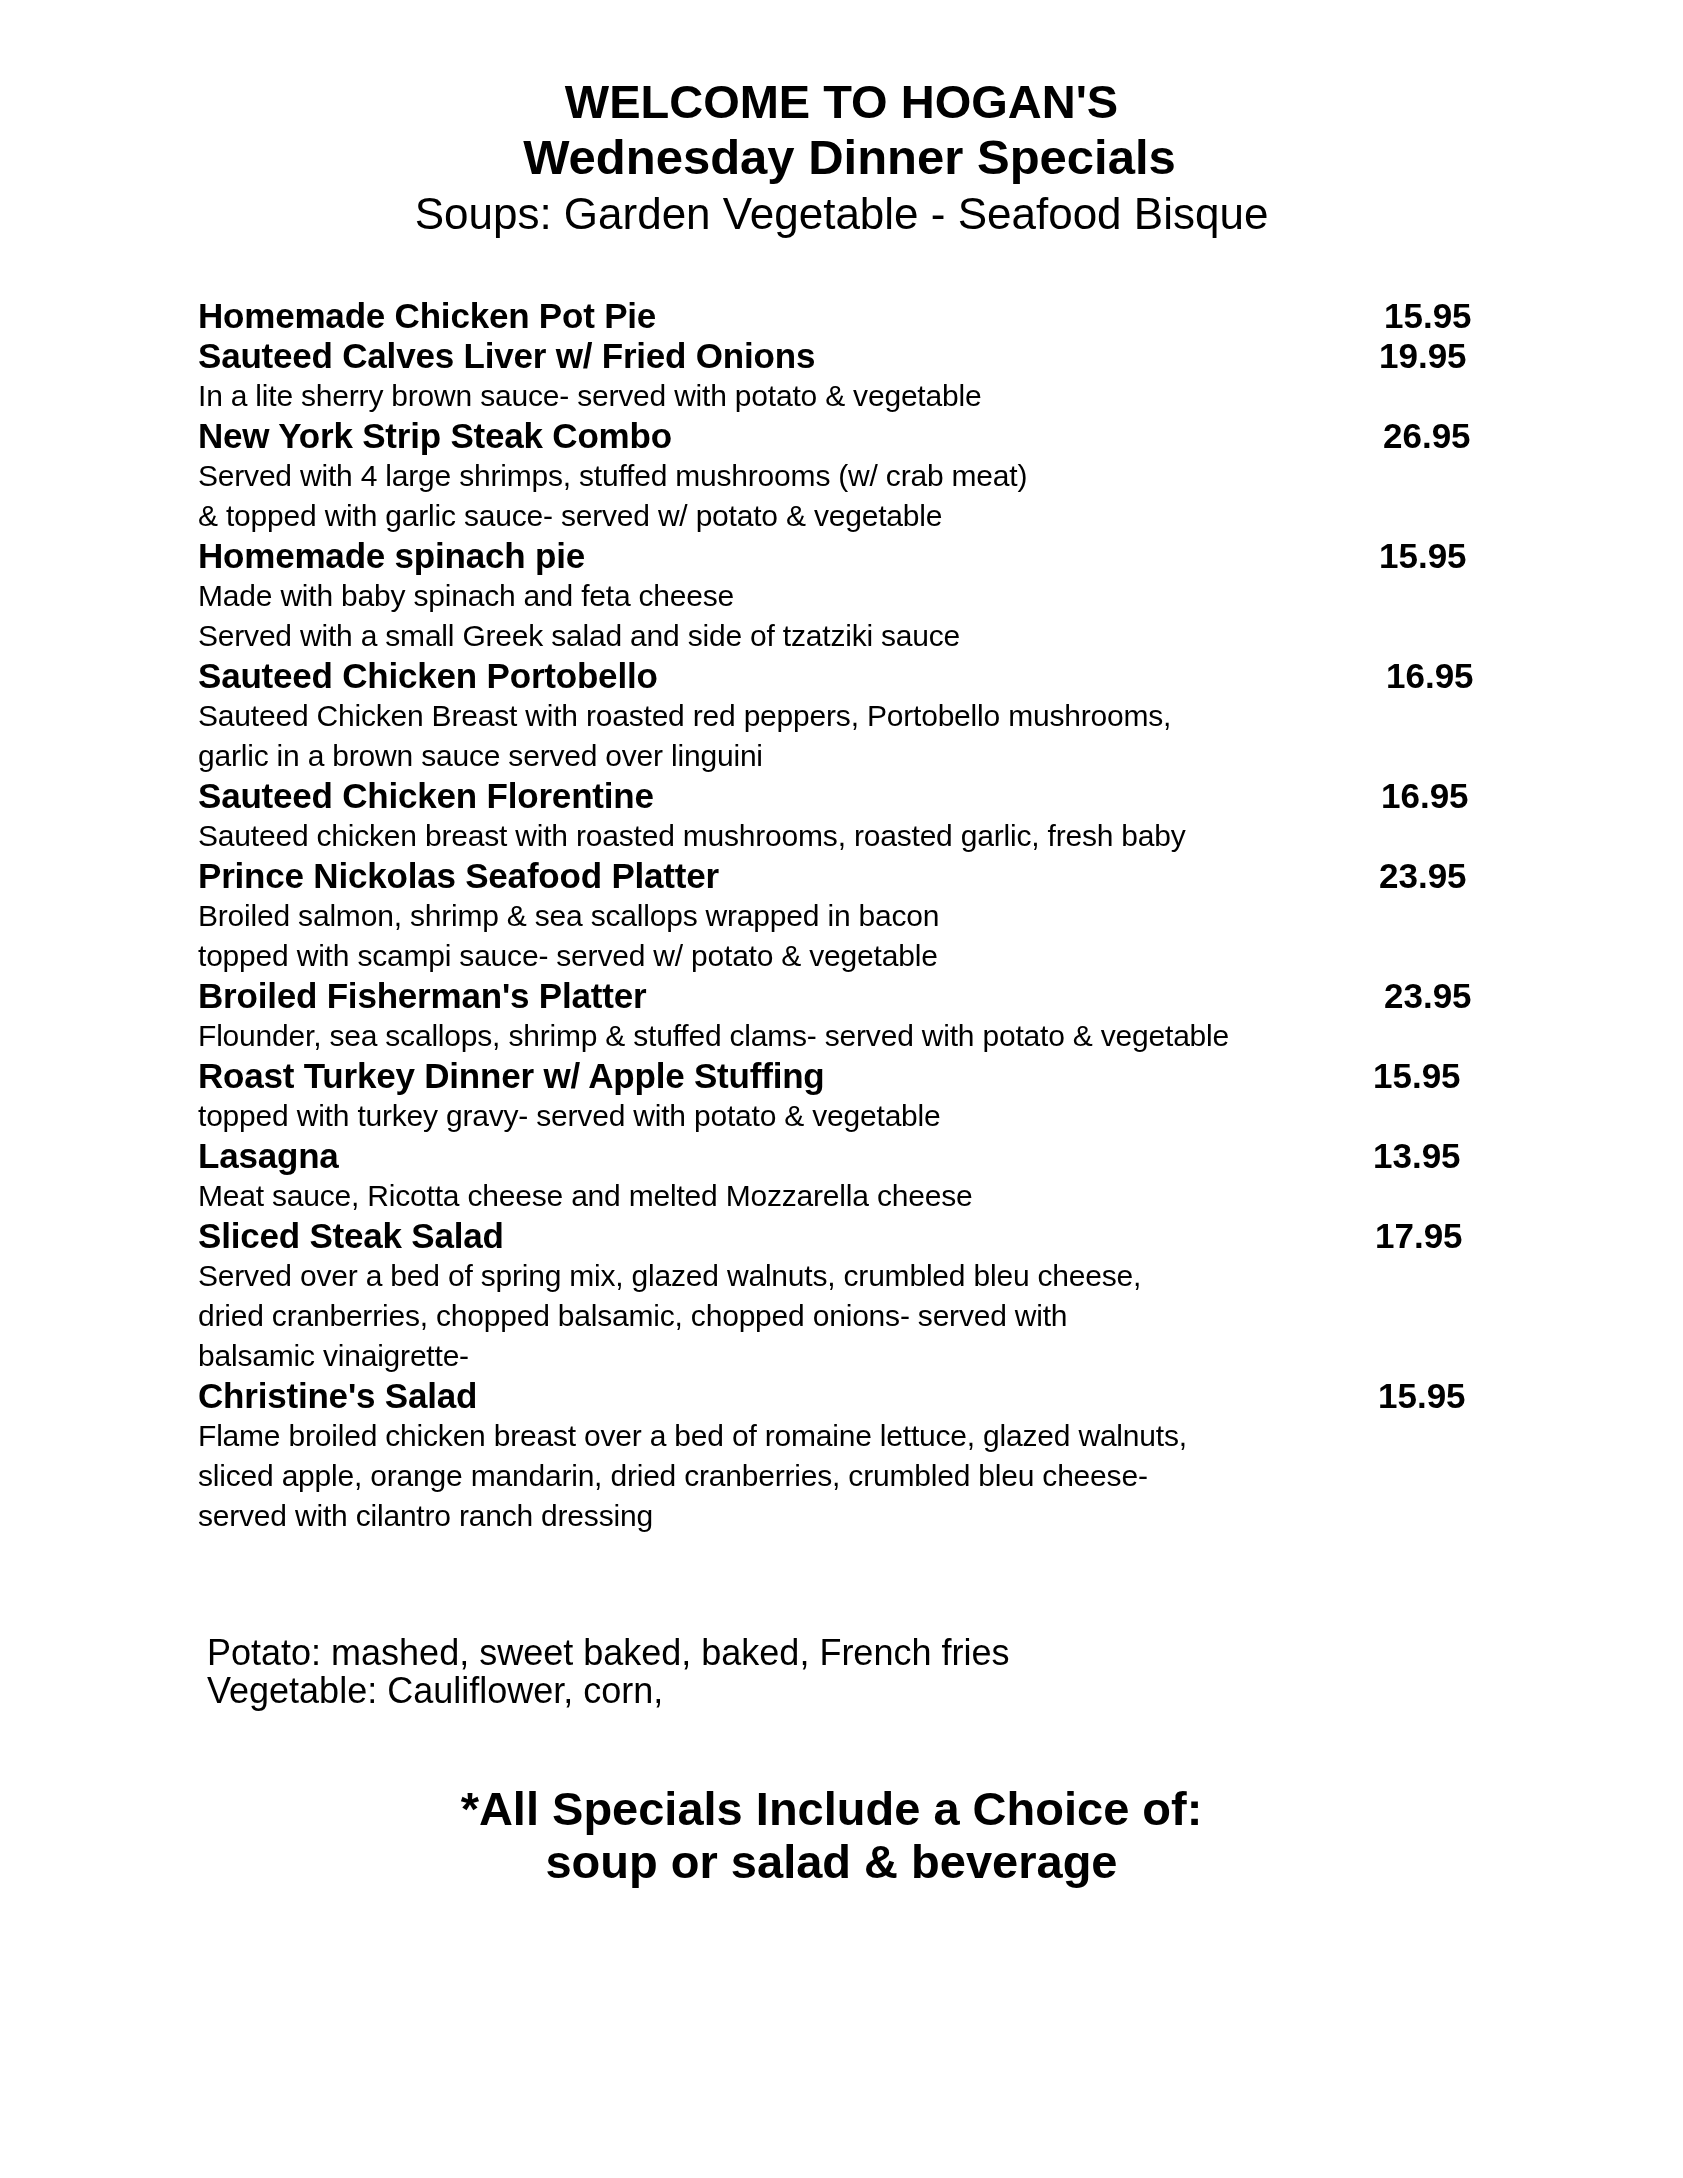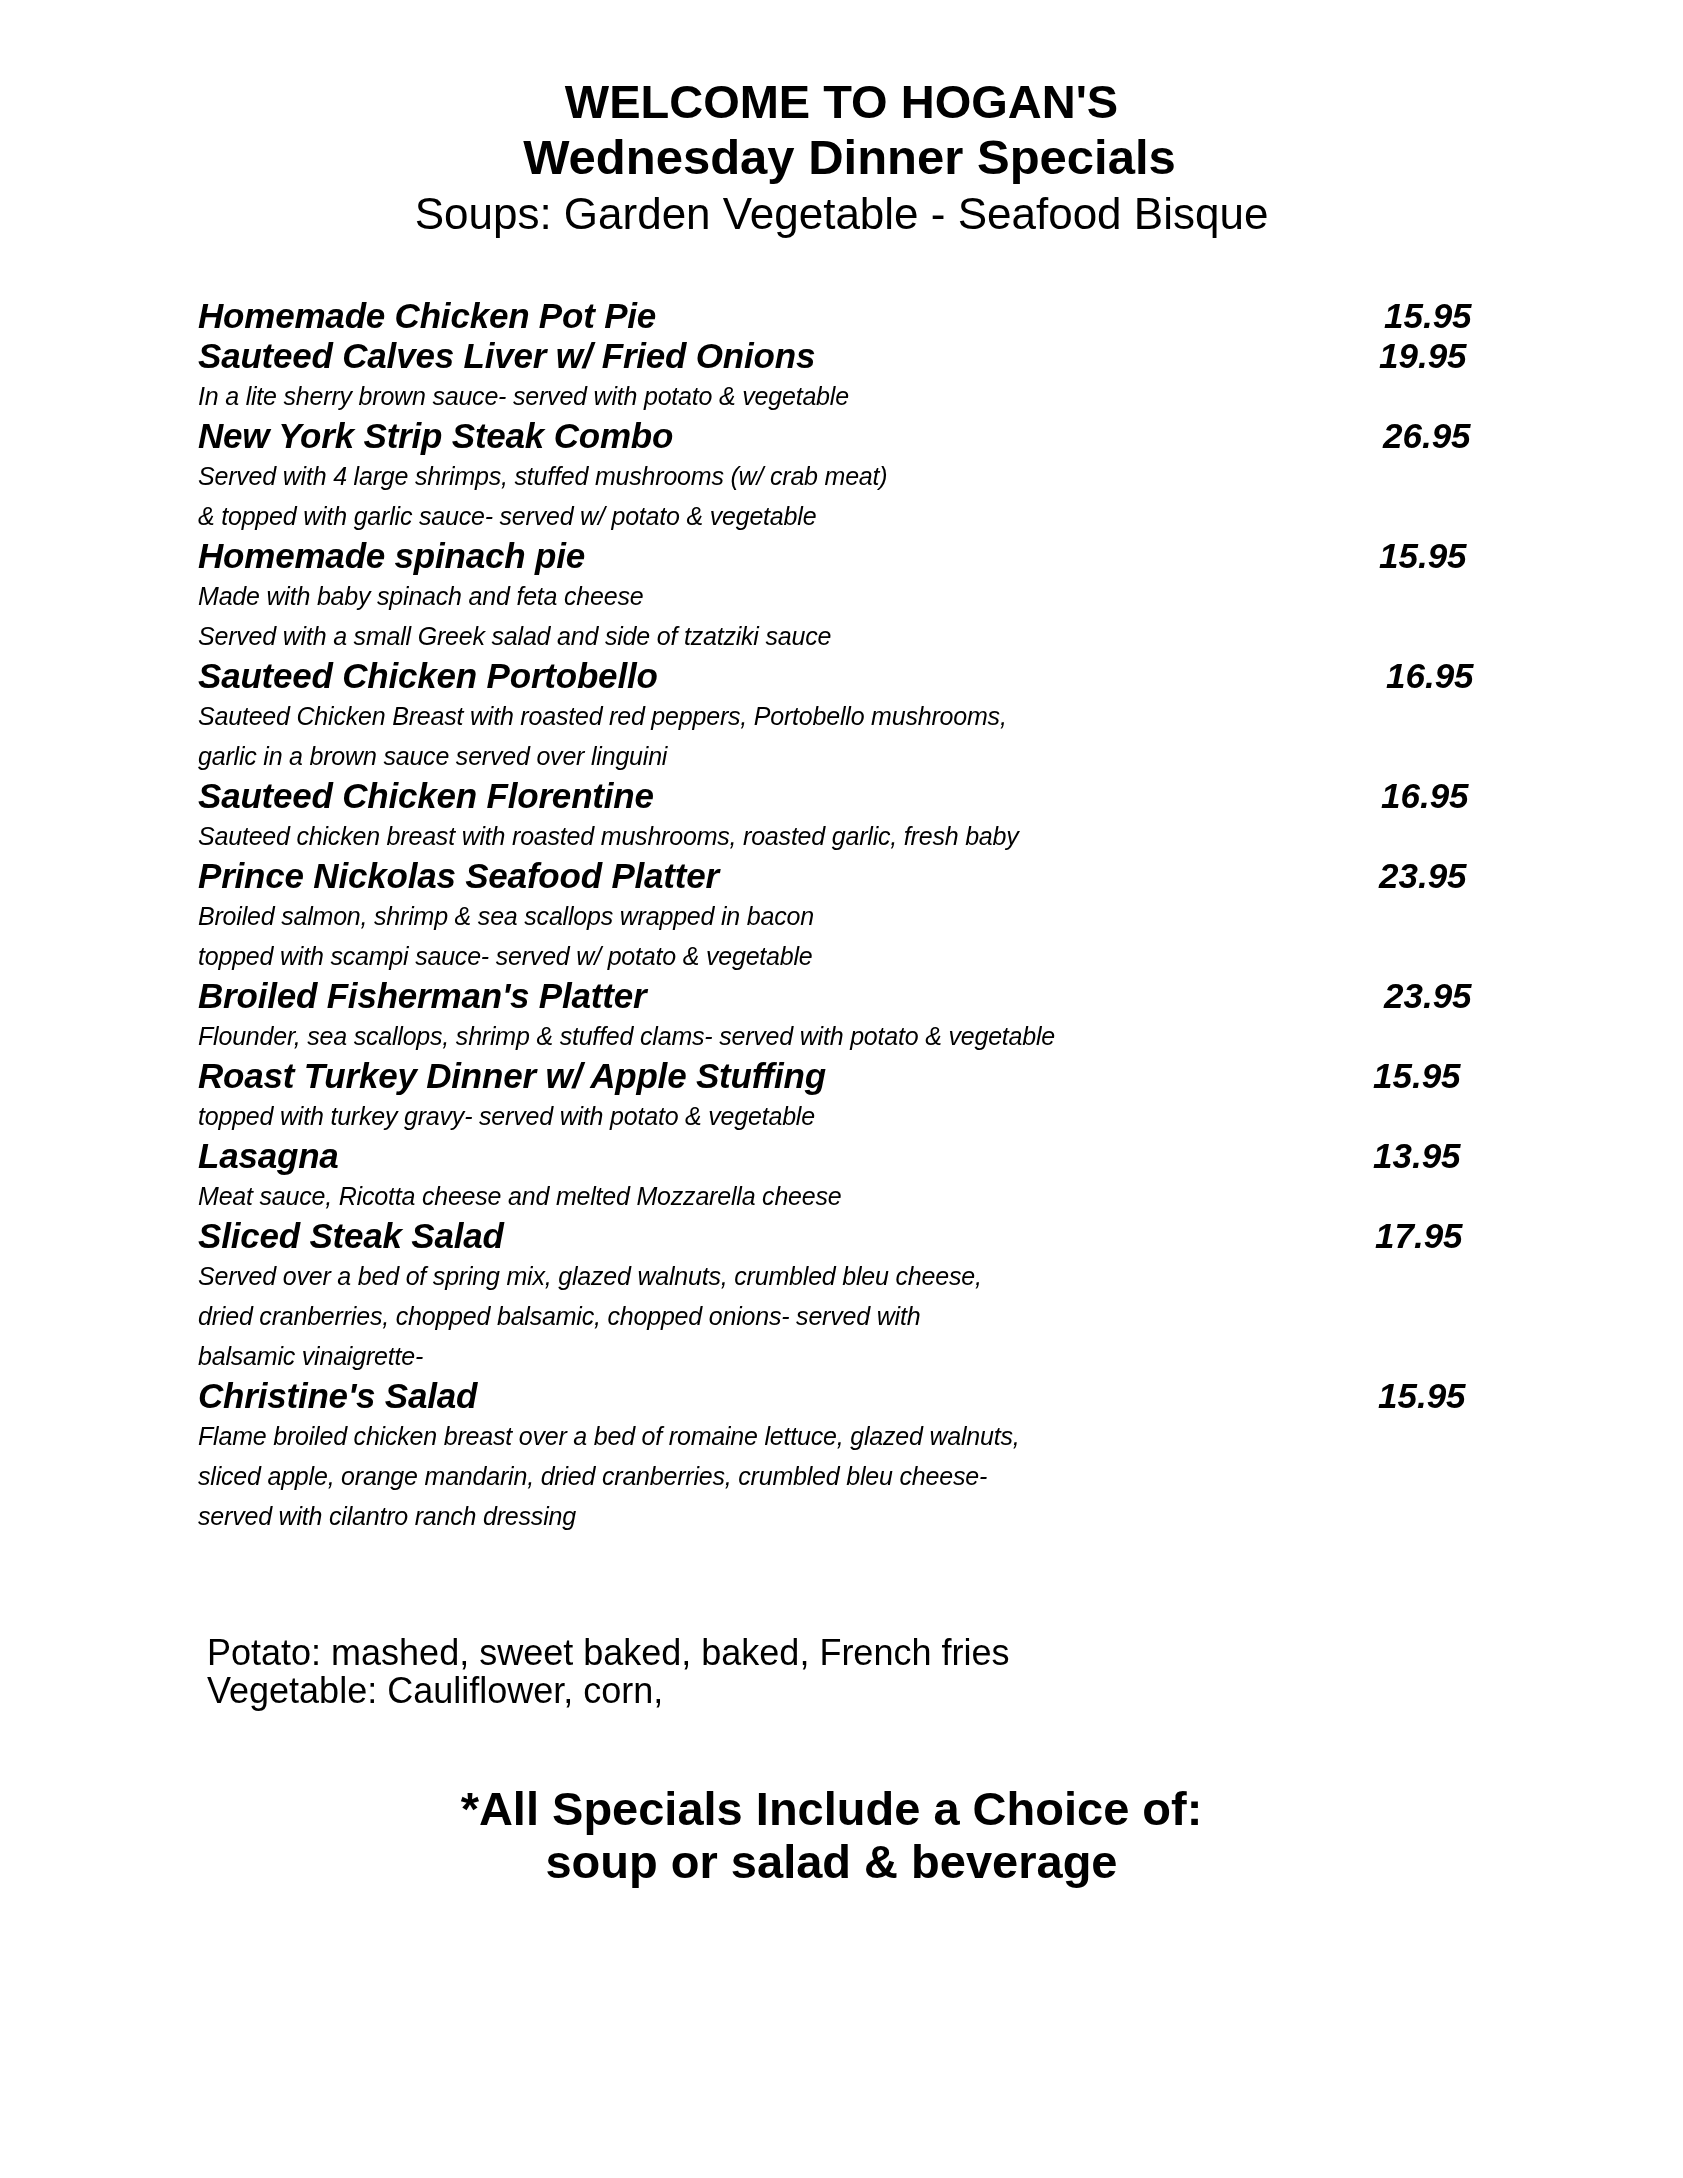--- a/index.html
+++ b/index.html
@@ -46,21 +46,20 @@
     font-size: 44px;
     font-weight: normal;
     line-height: 51px;
   }
 
   .menu {
     position: absolute;
     left: 198px;
     top: 296px;
     width: 1307px;
-    font-style: italic;
   }
   .menu-item {
     position: relative;
   }
   .item-row {
     position: relative;
     height: 40px;
     line-height: 40px;
     white-space: nowrap;
   }
@@ -71,21 +70,21 @@
   }
   .item-price {
     position: absolute;
     top: 0;
     font-size: 35px;
     font-weight: bold;
   }
   .item-desc {
     height: 40px;
     line-height: 40px;
-    font-size: 25px;
+    font-size: 30px;
     font-weight: normal;
     white-space: nowrap;
     letter-spacing: -0.2px;
   }
 
   .sides {
     position: absolute;
     left: 207px;
     top: 1634px;
   }

